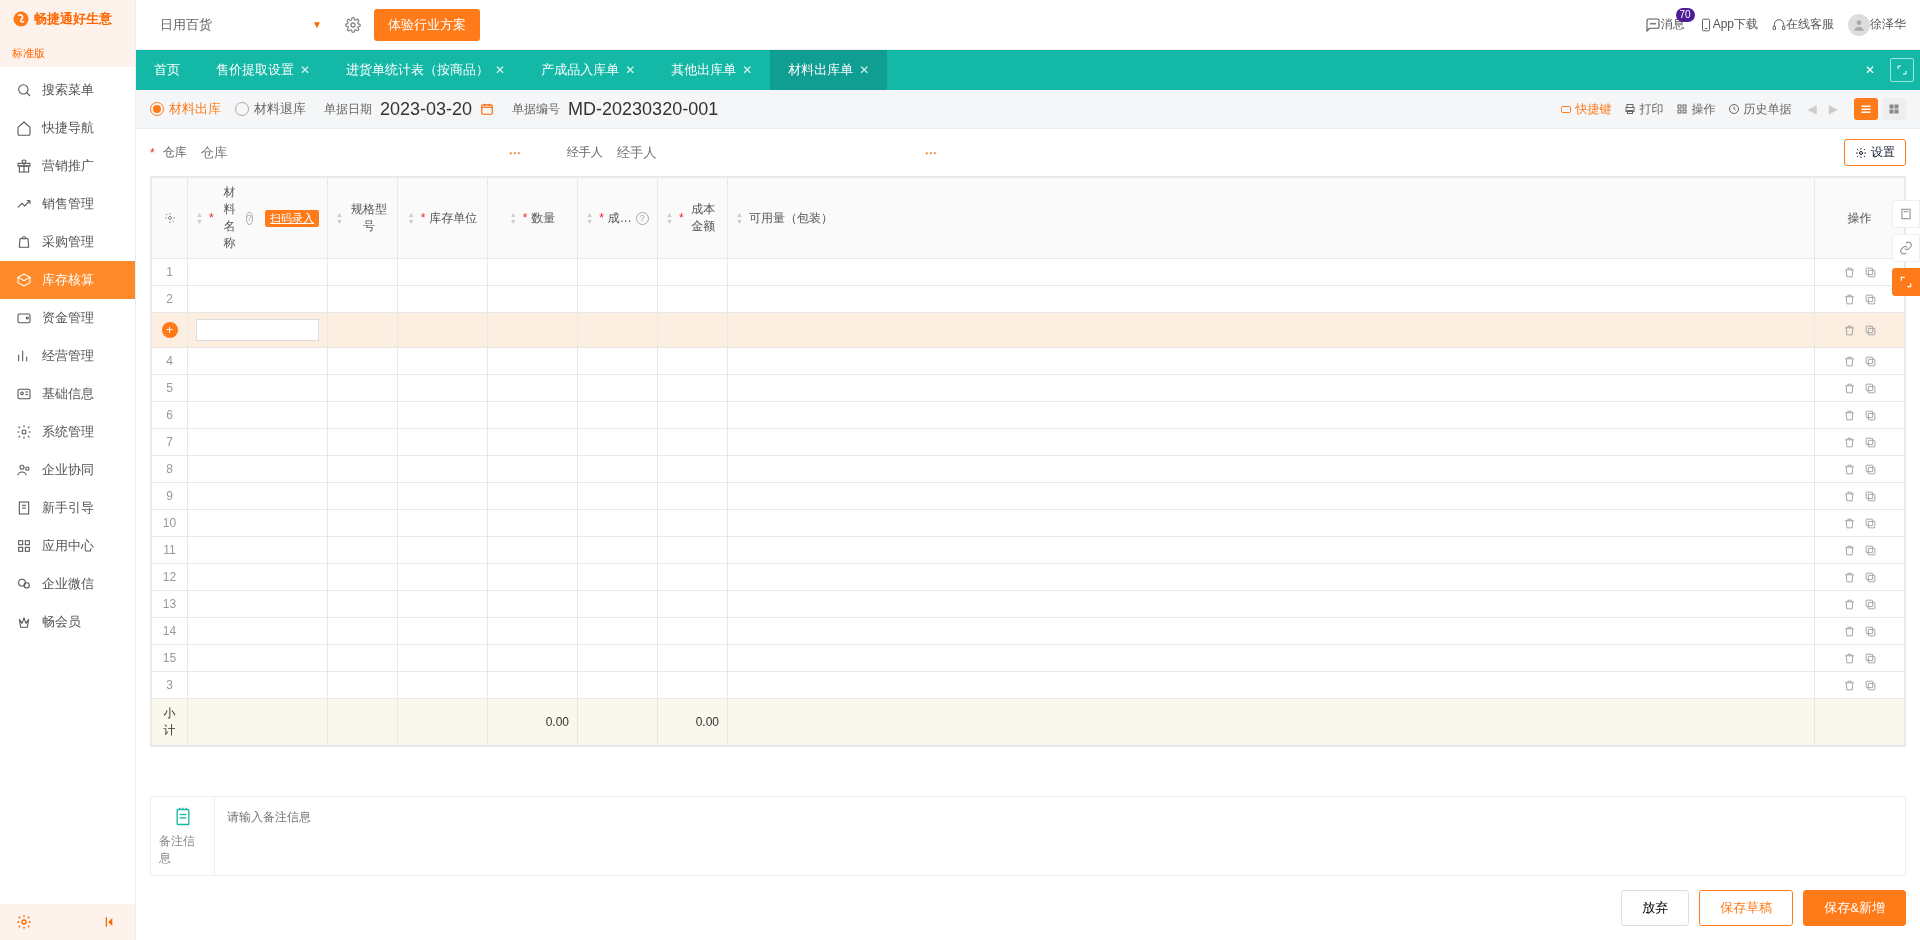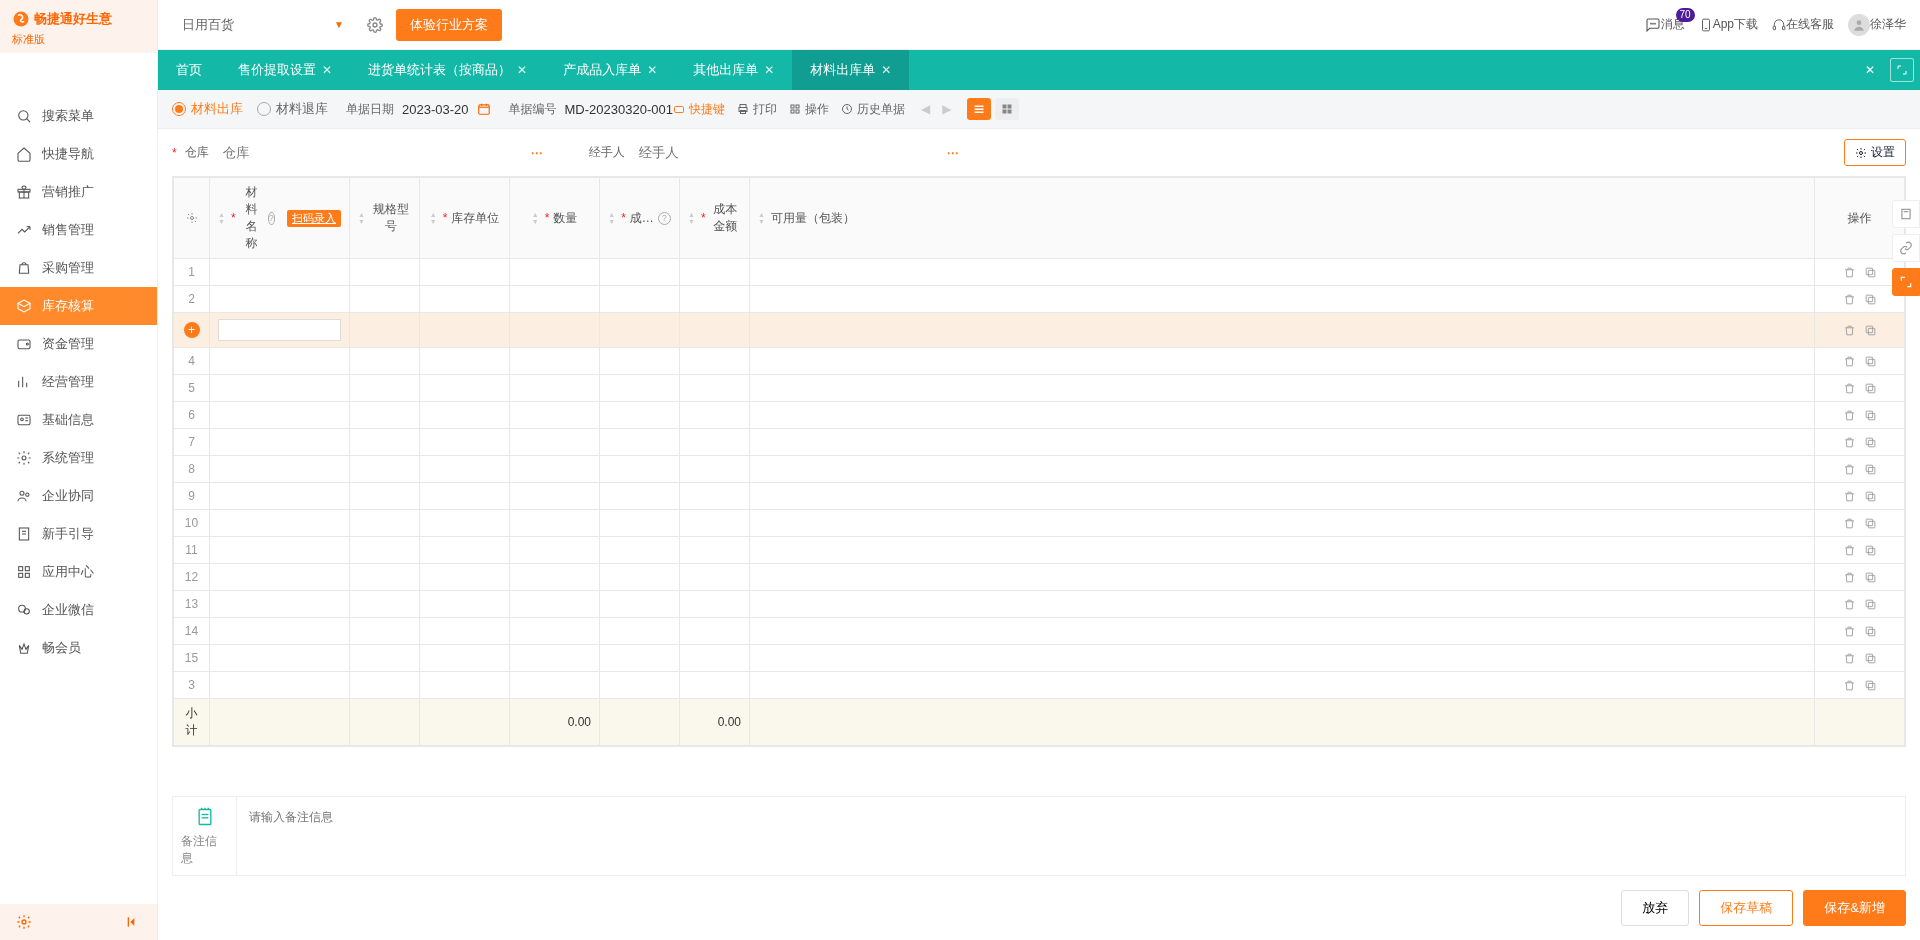--- a/index.html
+++ b/index.html
@@ -1,24 +1,24 @@
 <!DOCTYPE html>
 <html><head>
 <meta charset="utf-8">
 <style>
 * { margin: 0; padding: 0; box-sizing: border-box; }
 body { font-family: "Microsoft YaHei", Arial, sans-serif; font-size: 12px; color: #333; background: #fff; overflow: hidden; }
 .app { display: flex; height: 100vh; }
 
 
-.sidebar { width: 158px; background: #fff; border-right: 1px solid #eee; display: flex; flex-direction: column; gap: 40px; }
+.sidebar { width: 136px; background: #fff; border-right: 1px solid #eee; display: flex; flex-direction: column; }
 .logo { padding: 10px 12px 6px; background: #fdf3ec; }
 .logo-main { display: flex; align-items: center; gap: 4px; font-size: 13px; font-weight: bold; color: #f60; }
 .logo-svg { width: 18px; height: 18px; }
-.logo-sub { font-size: 11px; color: #f60; margin-top: 4px; }
+.logo-sub { font-size: 11px; color: #f60; margin-top: 18px; }
 .nav { flex: 1; padding-top: 4px; }
 .nav-item { display: flex; align-items: center; gap: 10px; padding: 10px 16px; color: #555; cursor: pointer; font-size: 13px; }
 .nav-item.active { background: #ff8a2b; color: #fff; }
 .nav-item .nav-icon { width: 16px; height: 16px; display: inline-flex; align-items: center; justify-content: center; }
 .sidebar-bottom { display: flex; align-items: center; justify-content: space-between; padding: 10px 16px; background: #fdf3ec; }
 .sidebar-bottom svg { width: 16px; height: 16px; }
 
 
 .main { flex: 1; display: flex; flex-direction: column; min-width: 0; position: relative; }
 
@@ -37,30 +37,30 @@
 
 .tabs-bar { background: #14b8a6; display: flex; align-items: center; height: 40px; color: #fff; position: relative; }
 .tab { display: flex; align-items: center; gap: 6px; padding: 0 18px; height: 100%; cursor: pointer; font-size: 13px; white-space: nowrap; }
 .tab.active { background: #0f9e91; }
 .tab-close { opacity: 0.85; font-size: 12px; }
 .tabs-right { margin-left: auto; display: flex; align-items: center; padding-right: 6px; gap: 8px;}
 .tabs-right .icon-btn { width: 24px; height: 24px; display: inline-flex; align-items:center; justify-content:center; cursor:pointer; color:#fff;}
 .tabs-right .icon-btn.bordered { border:1px solid rgba(255,255,255,0.6); border-radius:2px;}
 
 
-.doc-header { background: #f5f6f8; padding: 8px 14px; display: flex; align-items: center; border-bottom: 1px solid #eee; }
+.doc-header { background: #f5f6f8; padding: 8px 14px; display: flex; align-items: center; justify-content: space-between; border-bottom: 1px solid #eee; }
 .doc-header-left { display: flex; align-items: center; gap: 18px; }
 .radio-group { display: flex; align-items: center; gap: 14px; }
 .radio-opt { display: flex; align-items: center; gap: 5px; font-size: 13px; cursor: pointer; color: #666;}
 .radio-circle { width: 14px; height: 14px; border-radius: 50%; border: 1px solid #aaa; display: inline-flex; align-items: center; justify-content: center; }
 .radio-opt.selected { color: #ff7b1a; }
 .radio-opt.selected .radio-circle { border-color: #ff7b1a; }
 .radio-dot { width: 8px; height: 8px; background: #ff7b1a; border-radius: 50%; }
 .field { display: flex; align-items: center; gap: 8px; font-size: 12px; color: #666; }
-.field-value { color: #333; font-size: 13px; }
+.field-value { color: #333; font-size: 18px; }
 .calendar-icon { color: #f60; }
 .doc-header-right { display: flex; align-items: center; gap: 12px; color: #666; }
 .hlink { display:flex; align-items:center; gap:4px; cursor: pointer; font-size: 12px; }
 .hlink.orange { color:#ff7b1a; }
 .view-toggle { display:flex; gap:4px; }
 .view-btn { width: 24px; height: 22px; display:inline-flex; align-items:center; justify-content:center; border-radius: 3px; cursor:pointer; background:#eee; color:#888;}
 .view-btn.active { background:#ff7b1a; color:#fff; }
 .nav-arrows { display:flex; gap:4px; color:#ccc; }
 .nav-arrows span { cursor:pointer; padding:0 4px; }
 

